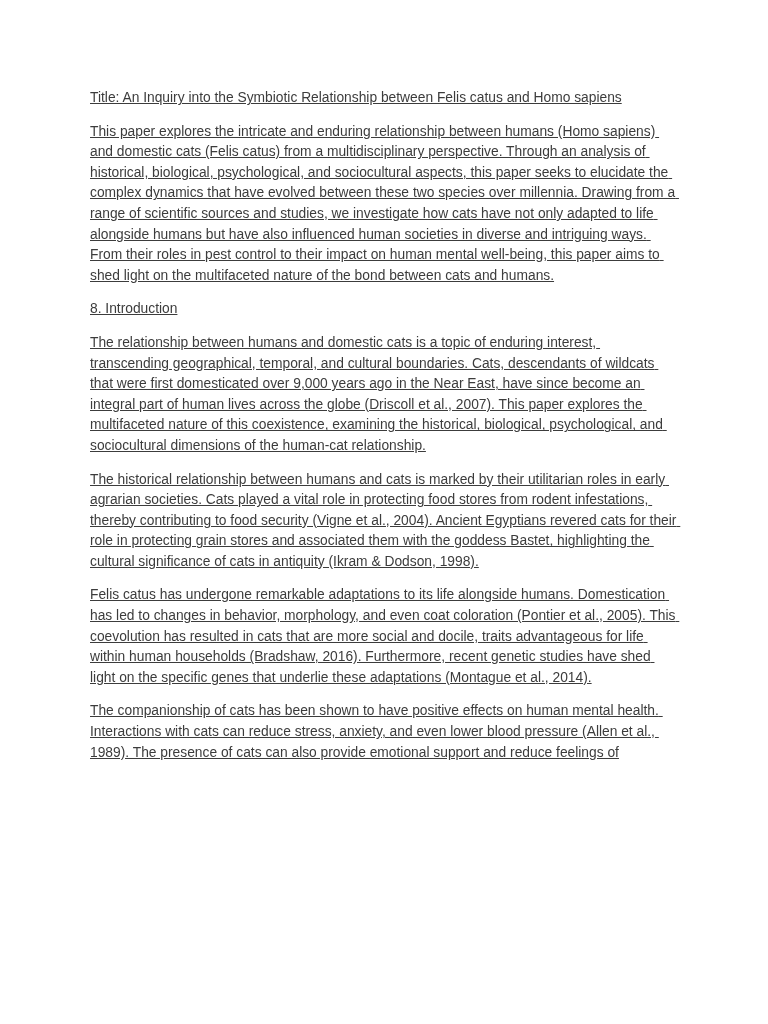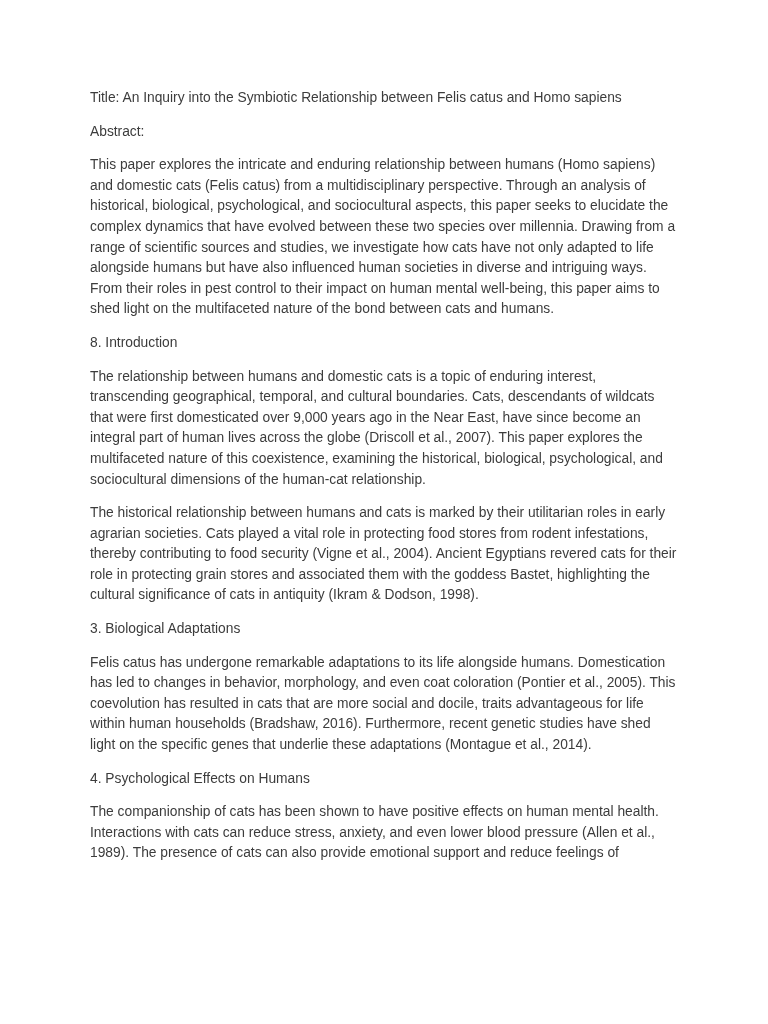--- a/index.html
+++ b/index.html
@@ -18,45 +18,43 @@
     height: 1024px;
     padding: 88px 90px 0 90px;
     background: #ffffff;
     overflow: hidden;
   }
   .doc-text {
     font-size: 13.8px;
     line-height: 20.6px;
     color: #3c3c3c;
     text-align: left;
+    text-decoration: underline;
   }
   .block {
     margin: 0 0 13px 0;
     white-space: pre-wrap;
   }
 </style>
 </head>
 <body>
 
 <div class="page doc-text">
 
   <p class="block">Title: An Inquiry into the Symbiotic Relationship between Felis catus and Homo sapiens</p>
 
-  <p class="block">Abstract:</p>
 
   <p class="block">This paper explores the intricate and enduring relationship between humans (Homo sapiens) and domestic cats (Felis catus) from a multidisciplinary perspective. Through an analysis of historical, biological, psychological, and sociocultural aspects, this paper seeks to elucidate the complex dynamics that have evolved between these two species over millennia. Drawing from a range of scientific sources and studies, we investigate how cats have not only adapted to life alongside humans but have also influenced human societies in diverse and intriguing ways. From their roles in pest control to their impact on human mental well-being, this paper aims to shed light on the multifaceted nature of the bond between cats and humans.</p>
 
   <p class="block">8. Introduction</p>
 
   <p class="block">The relationship between humans and domestic cats is a topic of enduring interest, transcending geographical, temporal, and cultural boundaries. Cats, descendants of wildcats that were first domesticated over 9,000 years ago in the Near East, have since become an integral part of human lives across the globe (Driscoll et al., 2007). This paper explores the multifaceted nature of this coexistence, examining the historical, biological, psychological, and sociocultural dimensions of the human-cat relationship.</p>
 
 
   <p class="block">The historical relationship between humans and cats is marked by their utilitarian roles in early agrarian societies. Cats played a vital role in protecting food stores from rodent infestations, thereby contributing to food security (Vigne et al., 2004). Ancient Egyptians revered cats for their role in protecting grain stores and associated them with the goddess Bastet, highlighting the cultural significance of cats in antiquity (Ikram &amp; Dodson, 1998).</p>
 
-  <p class="block">3. Biological Adaptations</p>
 
   <p class="block">Felis catus has undergone remarkable adaptations to its life alongside humans. Domestication has led to changes in behavior, morphology, and even coat coloration (Pontier et al., 2005). This coevolution has resulted in cats that are more social and docile, traits advantageous for life within human households (Bradshaw, 2016). Furthermore, recent genetic studies have shed light on the specific genes that underlie these adaptations (Montague et al., 2014).</p>
 
-  <p class="block">4. Psychological Effects on Humans</p>
 
   <p class="block">The companionship of cats has been shown to have positive effects on human mental health. Interactions with cats can reduce stress, anxiety, and even lower blood pressure (Allen et al., 1989). The presence of cats can also provide emotional support and reduce feelings of</p>
 
 </div>
 
 </body></html>

